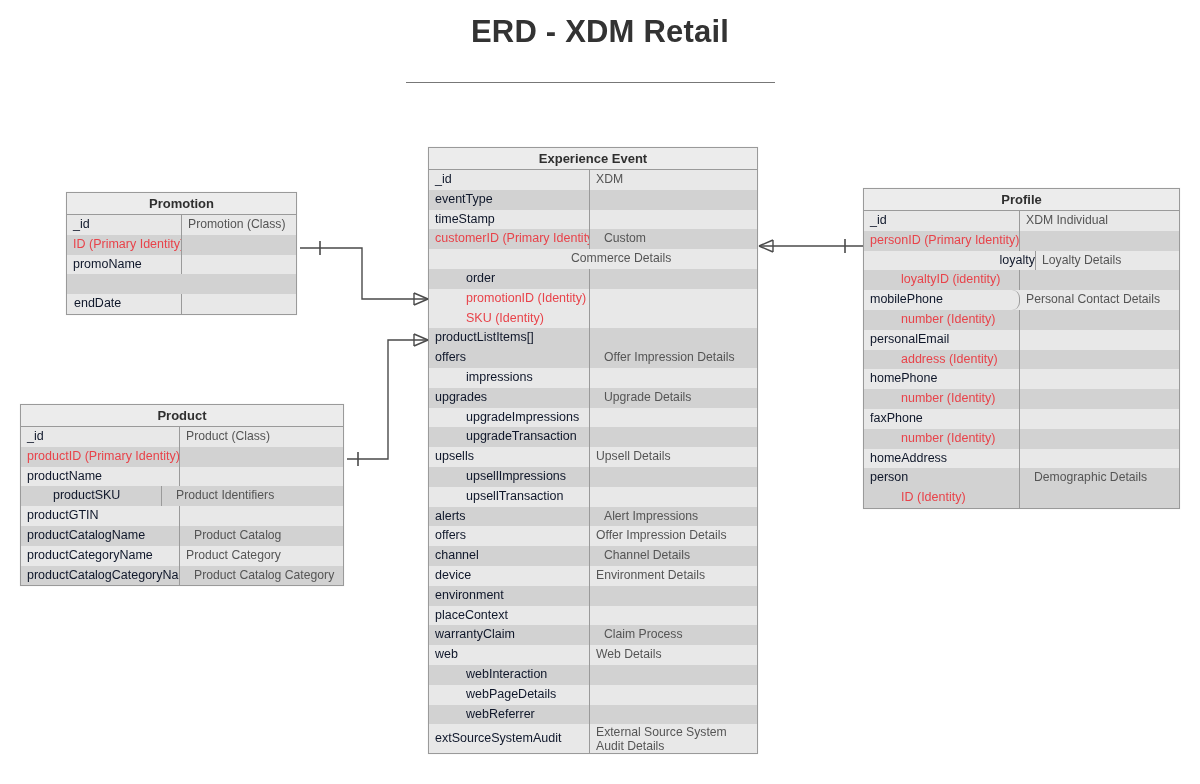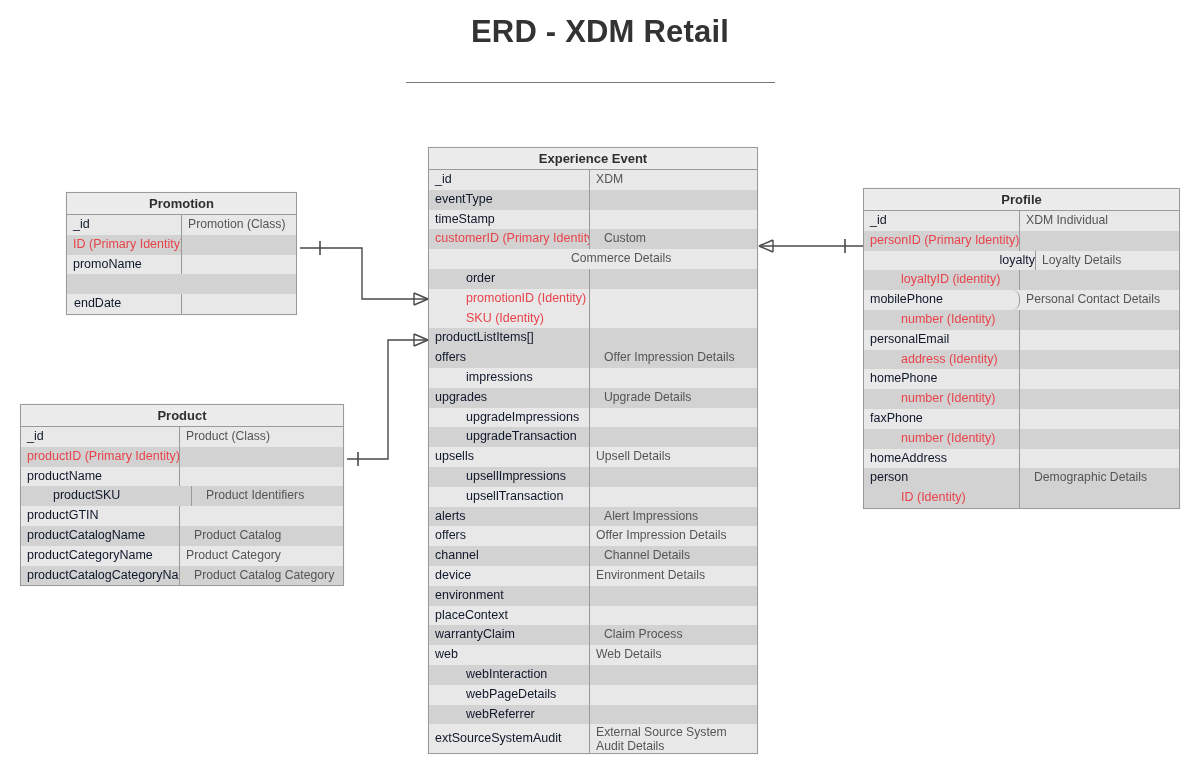--- a/index.html
+++ b/index.html
@@ -145,21 +145,21 @@
       </div>
       <div class="erow alt">
         <div class="cell-name ident" style="width: 159px;">productID (Primary Identity)</div>
         <div class="cell-desc"></div>
       </div>
       <div class="erow">
         <div class="cell-name" style="width: 159px;">productName</div>
         <div class="cell-desc"></div>
       </div>
       <div class="erow alt">
-        <div class="cell-name" style="width: 171px; padding-left: 32px;">productSKU</div>
+        <div class="cell-name" style="width: 141px; padding-left: 32px;">productSKU</div>
         <div class="cell-desc">Product Identifiers</div>
       </div>
       <div class="erow">
         <div class="cell-name" style="width: 159px;">productGTIN</div>
         <div class="cell-desc"></div>
       </div>
       <div class="erow alt">
         <div class="cell-name" style="width: 159px;">productCatalogName</div>
         <div class="cell-desc">Product Catalog</div>
       </div>

